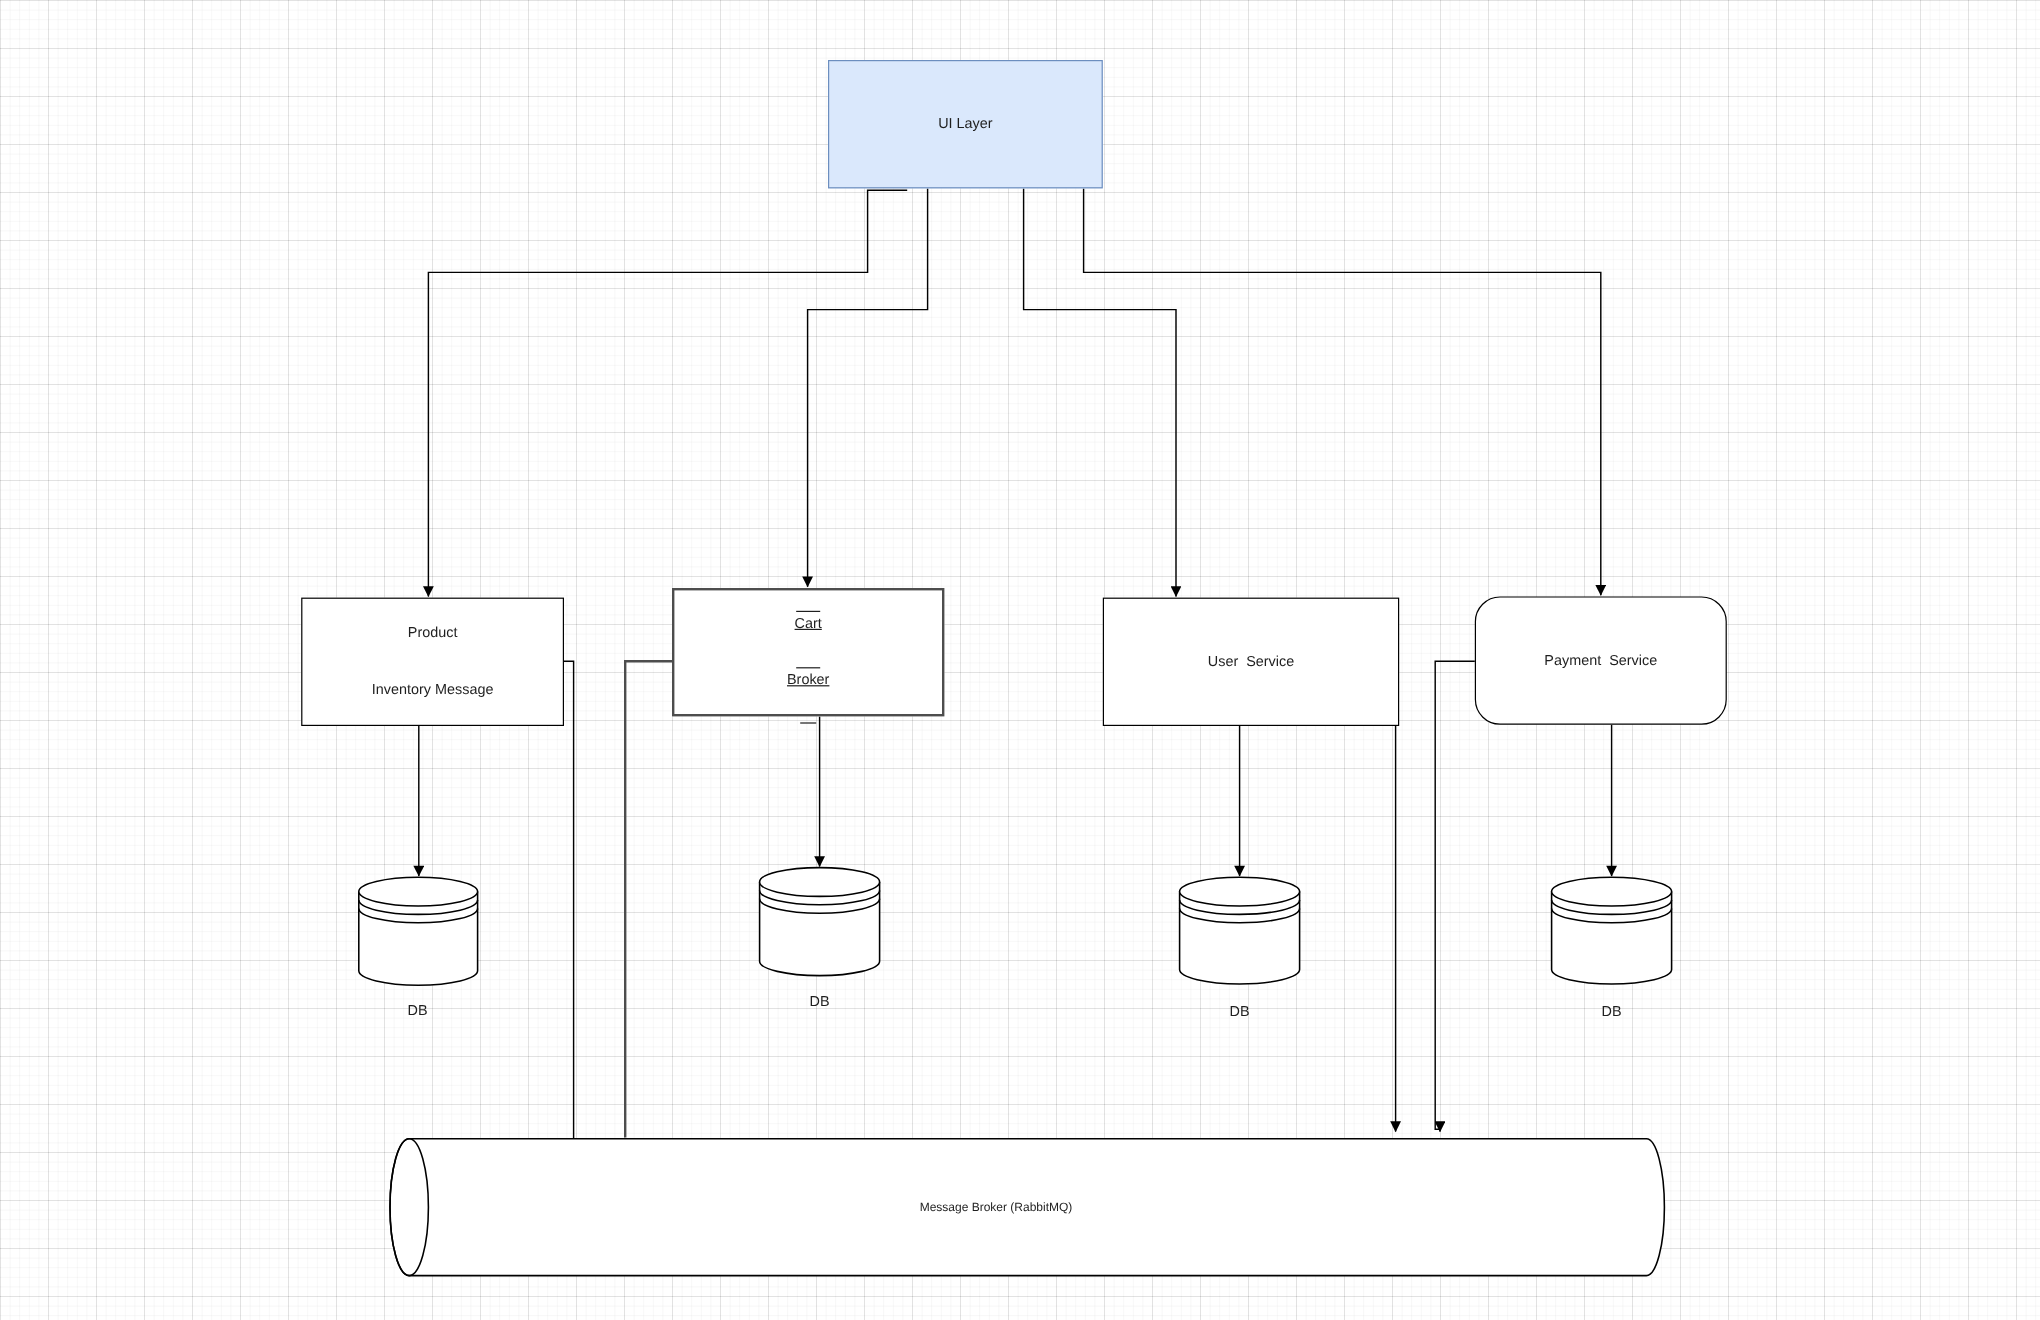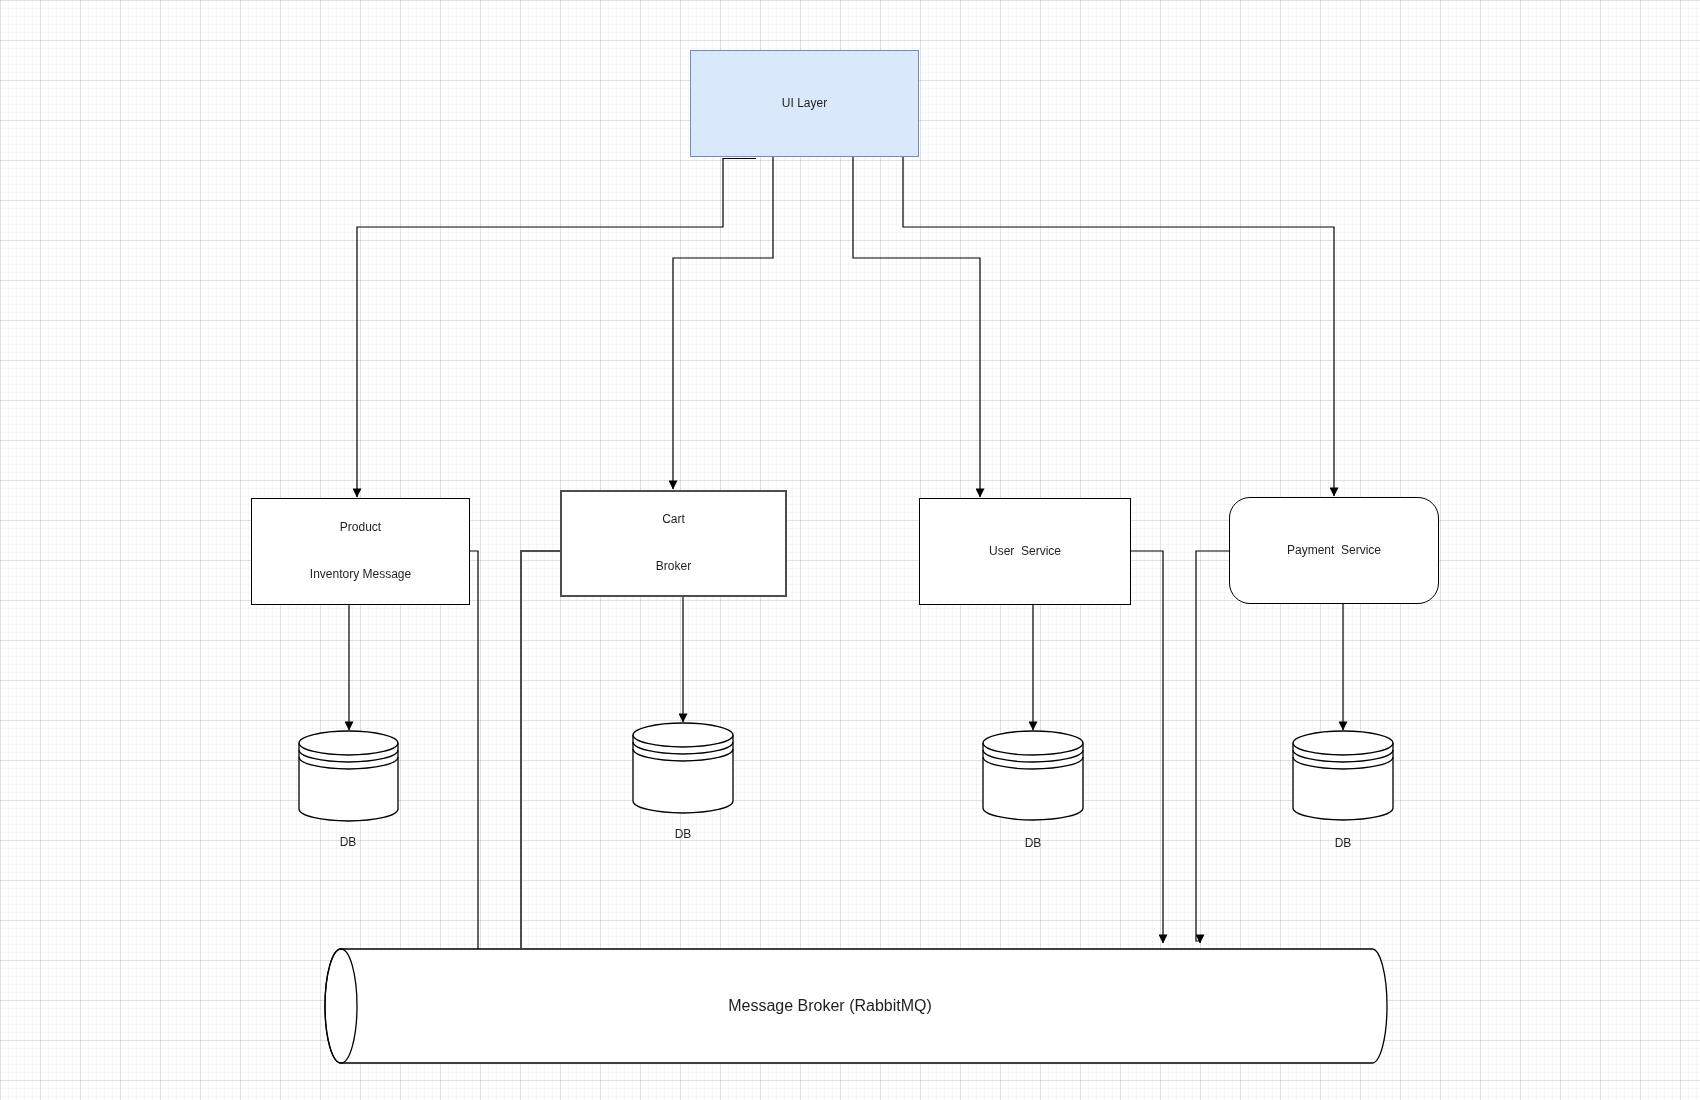--- a/index.html
+++ b/index.html
@@ -21,32 +21,32 @@
   .conn{fill:none;stroke:var(--connector,#000);stroke-width:1.2;}
   .conn-heavy{stroke:var(--cart-stroke,#4d4d4d);stroke-width:2;}
   .cyl{fill:var(--box-fill,#fff);stroke:var(--box-stroke,#000);stroke-width:1.3;}
   .cyl-line{fill:none;stroke:var(--box-stroke,#000);stroke-width:1.3;}
   .node{
     position:absolute;box-sizing:border-box;
     display:flex;align-items:center;justify-content:center;
     font-size:12px;color:var(--text,#1f1f1f);text-align:center;line-height:1.3;
   }
   .service{background:var(--box-fill,#fff);border:1.3px solid var(--box-stroke,#000);}
-  .service.cart{border:2px solid var(--cart-stroke,#4d4d4d);}
+  .service.cart{border:2px solid var(--cart-stroke,#4d4d4d);text-decoration:underline;}
   .ui{background:var(--ui-layer-fill,#dae8fc);border:1px solid var(--ui-layer-stroke,#6c8ebf);}
   .lbl{white-space:pre;}
   .db-label{
     position:absolute;width:80px;text-align:center;
     font-size:12px;color:var(--text,#1f1f1f);white-space:pre;
   }
   .broker-label{
     position:absolute;left:325px;top:949px;width:1048px;height:114px;
     display:flex;align-items:center;justify-content:center;
     box-sizing:border-box;padding-right:38px;
-    font-size:16px;color:var(--text,#1f1f1f);white-space:pre;
+    font-size:10px;color:var(--text,#1f1f1f);white-space:pre;
   }
 </style>
 </head>
 <body>
 
 <div class="canvas">
 
   <svg class="layer">
     <defs>
       <marker id="arrow" viewBox="0 0 10 10" refX="9.5" refY="5" markerWidth="11" markerHeight="9" orient="auto" markerUnits="userSpaceOnUse">
@@ -111,21 +111,21 @@
     </div>
   </div>
 
   <div class="node service cart" style="left:560px;top:490px;width:227px;height:107px;">
     <div class="lbl">
       <div>Cart</div>
       <div>Broker</div>
     </div>
   </div>
 
-  <div class="node service" style="left:919px;top:498px;width:212px;height:107px;">
+  <div class="node service" style="left:919px;top:498px;width:247px;height:107px;">
     <div class="lbl">
       <div>User  Service</div>
     </div>
   </div>
 
   <div class="node service" style="left:1229px;top:497px;width:210px;height:107px;border-radius:21px;">
     <div class="lbl">
       <div>Payment  Service</div>
     </div>
   </div>

